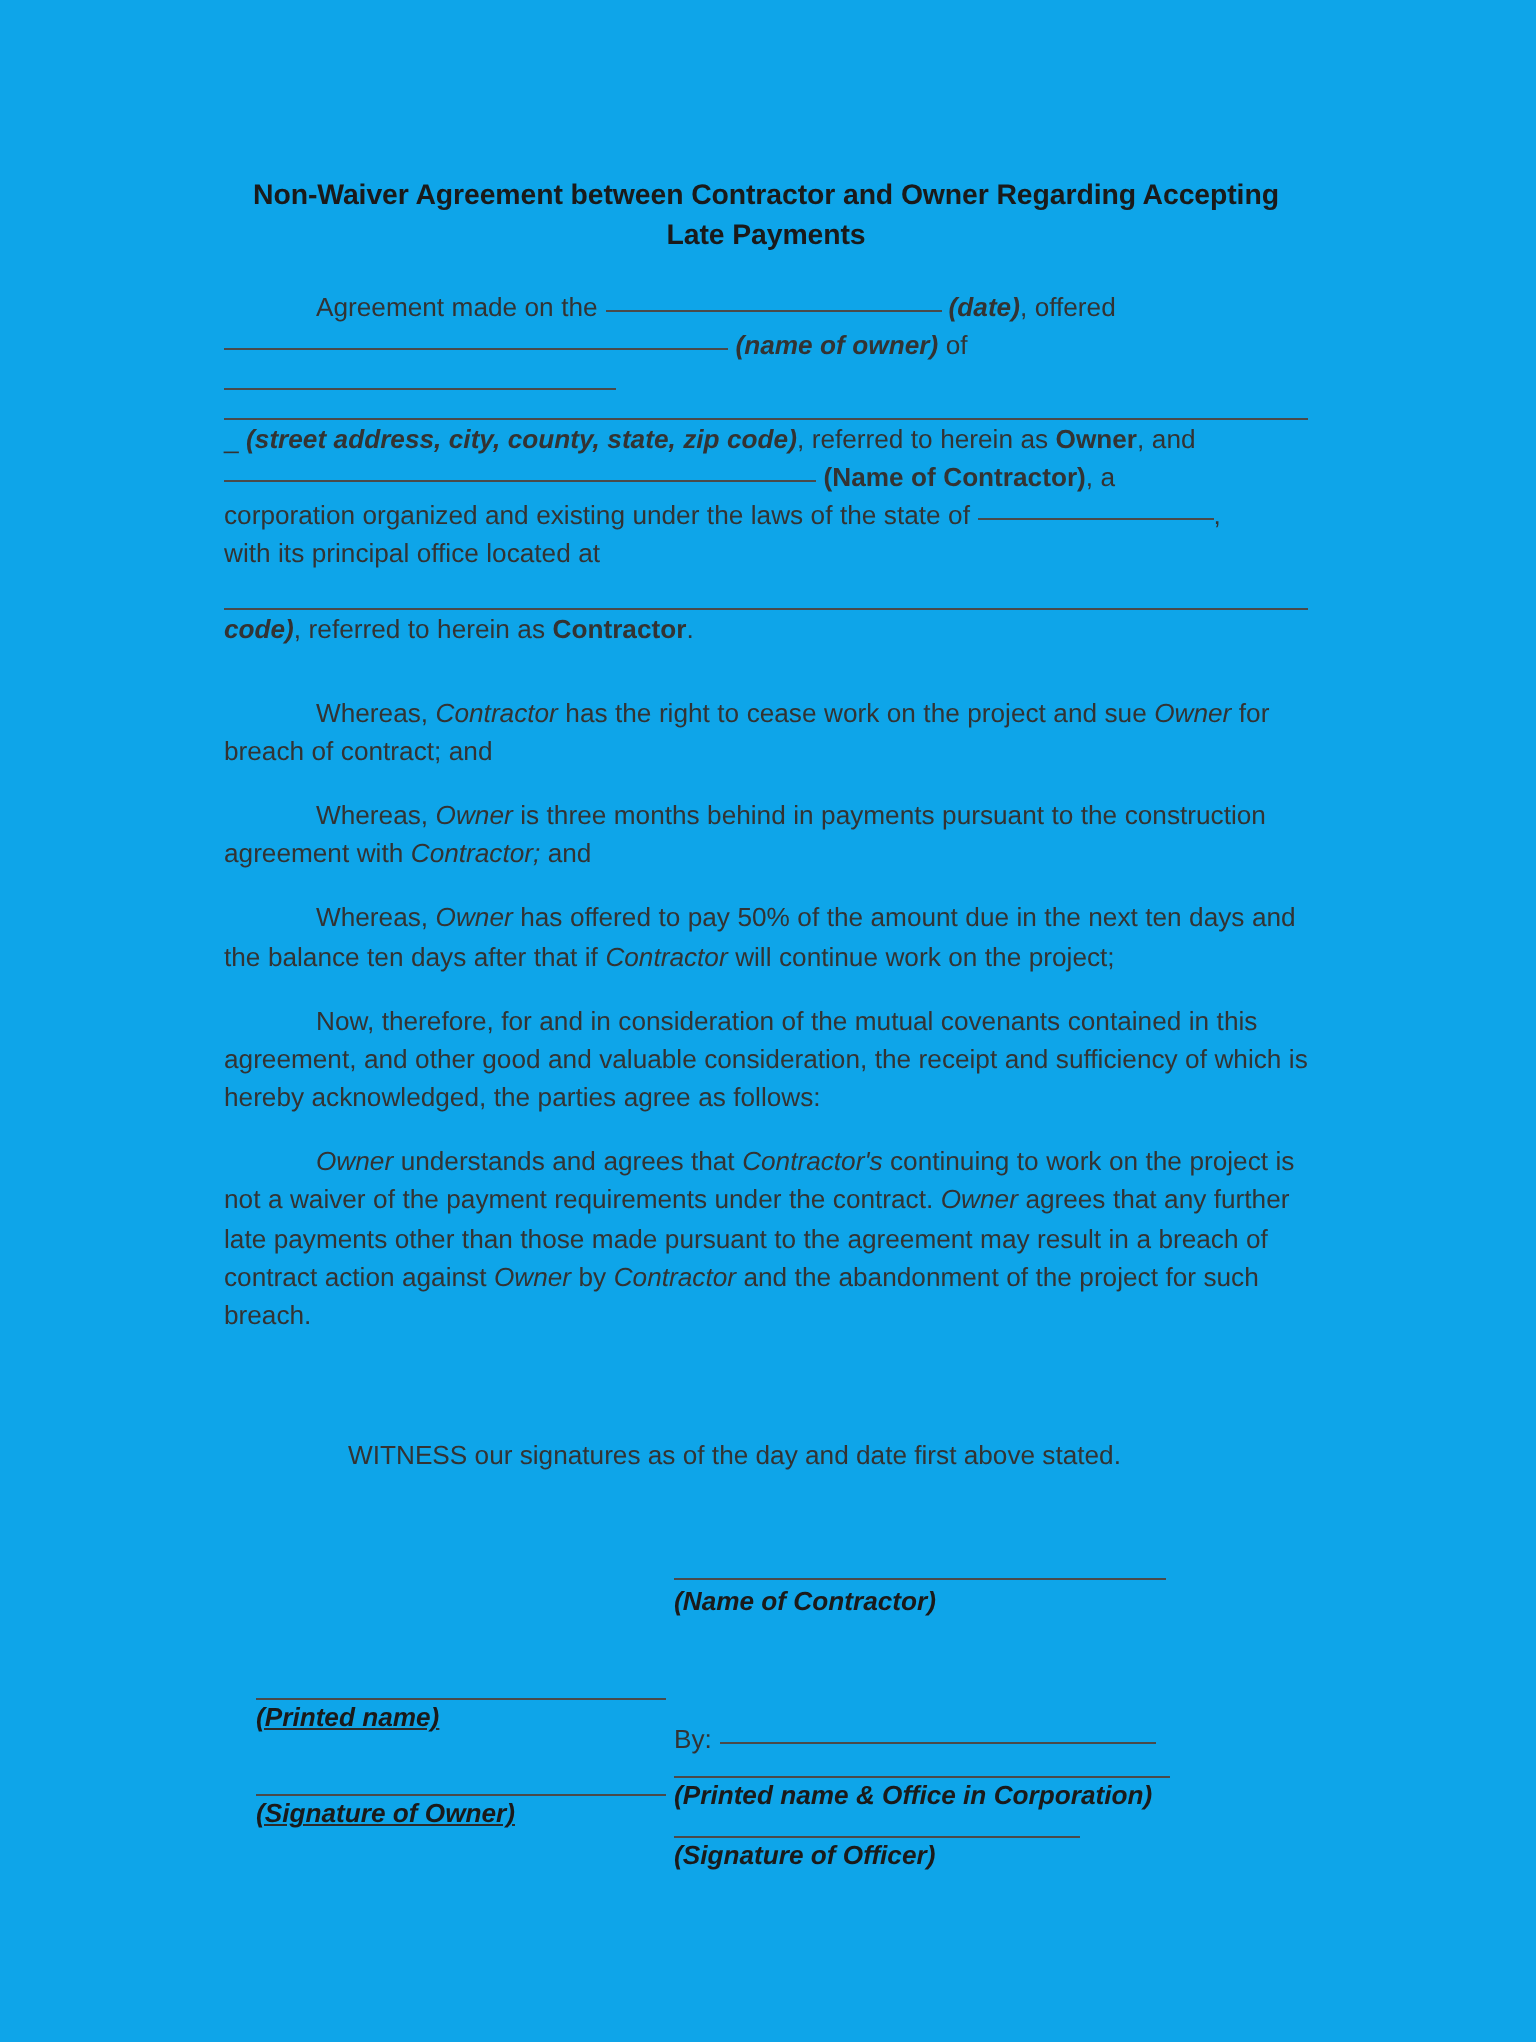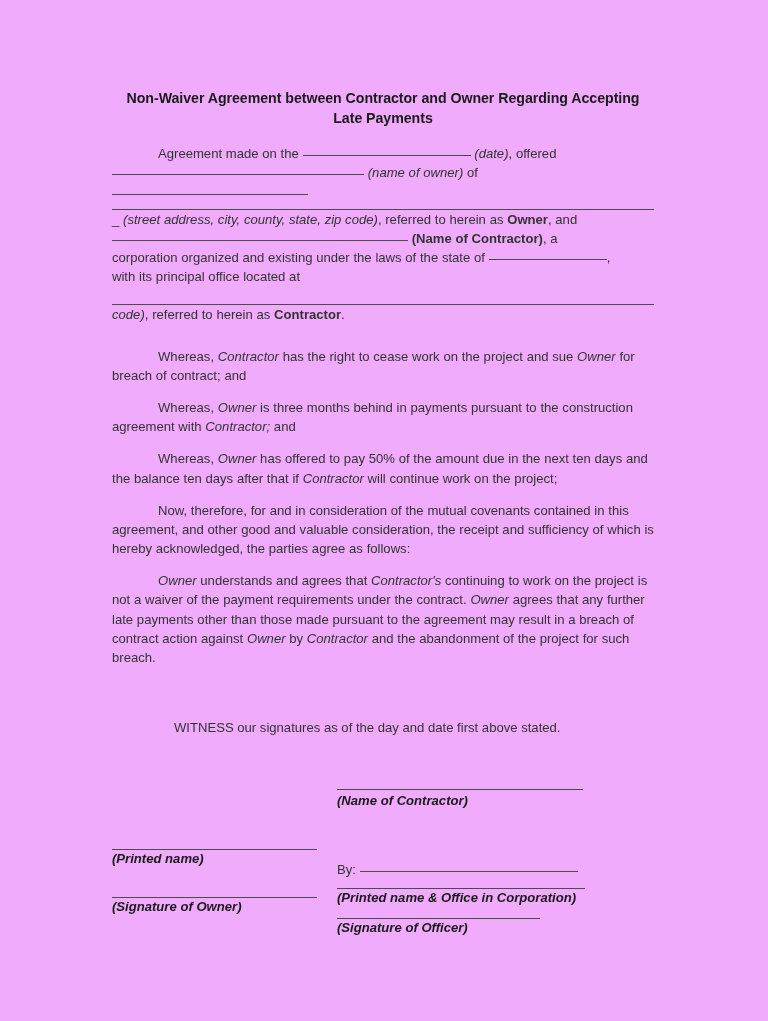--- a/index.html
+++ b/index.html
@@ -15,21 +15,21 @@
     font-family: "Liberation Sans", sans-serif;
     color: #2b2b2b;
     -webkit-font-smoothing: antialiased;
   }
   .page {
     position: absolute;
     left: 0;
     top: 0;
     width: 768px;
     height: 1021px;
-    background: #f0abfc;
+    background: #0ea5e9;
     overflow: hidden;
   }
   .content {
     position: absolute;
     left: 112px;
     top: 88px;
     width: 542px;
   }
 
   
@@ -57,21 +57,21 @@
     text-indent: 46px;
   }
   .para.flow {
     margin-bottom: 0;
   }
   em.term {
     font-style: italic;
     font-weight: normal;
   }
   b.blk {
-    font-weight: normal;
+    font-weight: bold;
     font-style: italic;
   }
   b.plain {
     font-weight: bold;
     font-style: normal;
   }
 
   
   .rule {
     display: inline-block;
@@ -136,23 +136,24 @@
   .contractor-block .sig-line { width: 246px; }
   .contractor-block .sig-label { margin-top: 2px; }
 
   
   .sig-cols {
     position: relative;
     width: 542px;
   }
   .col-left {
     position: absolute;
-    left: 0;
+    left: 16px;
     top: 0;
     width: 205px;
+    text-decoration: underline;
   }
   .col-right {
     position: absolute;
     left: 225px;
     top: 12px;
     width: 300px;
   }
   .col-left .sig-line  { width: 205px; }
 
   .by-row {

